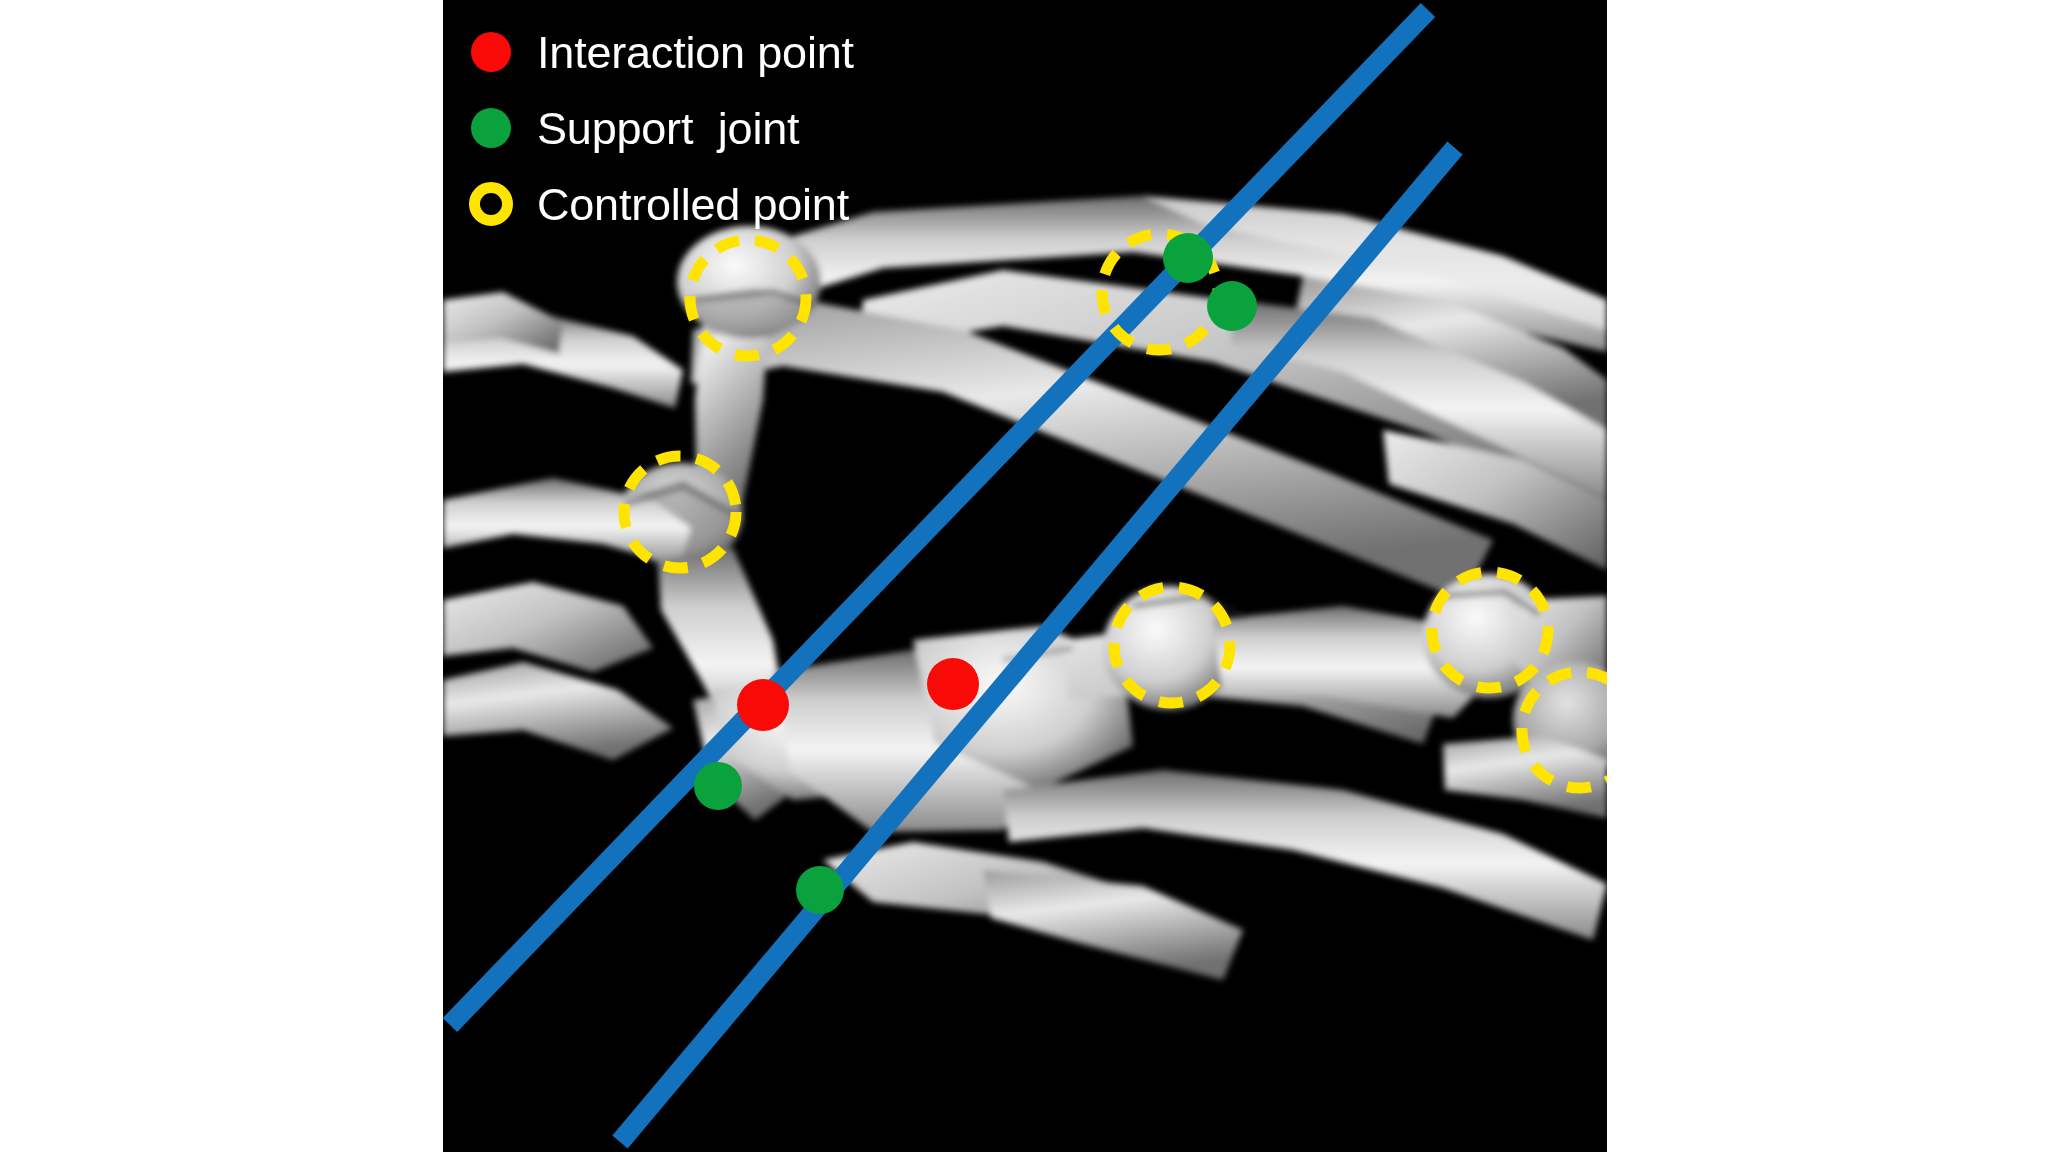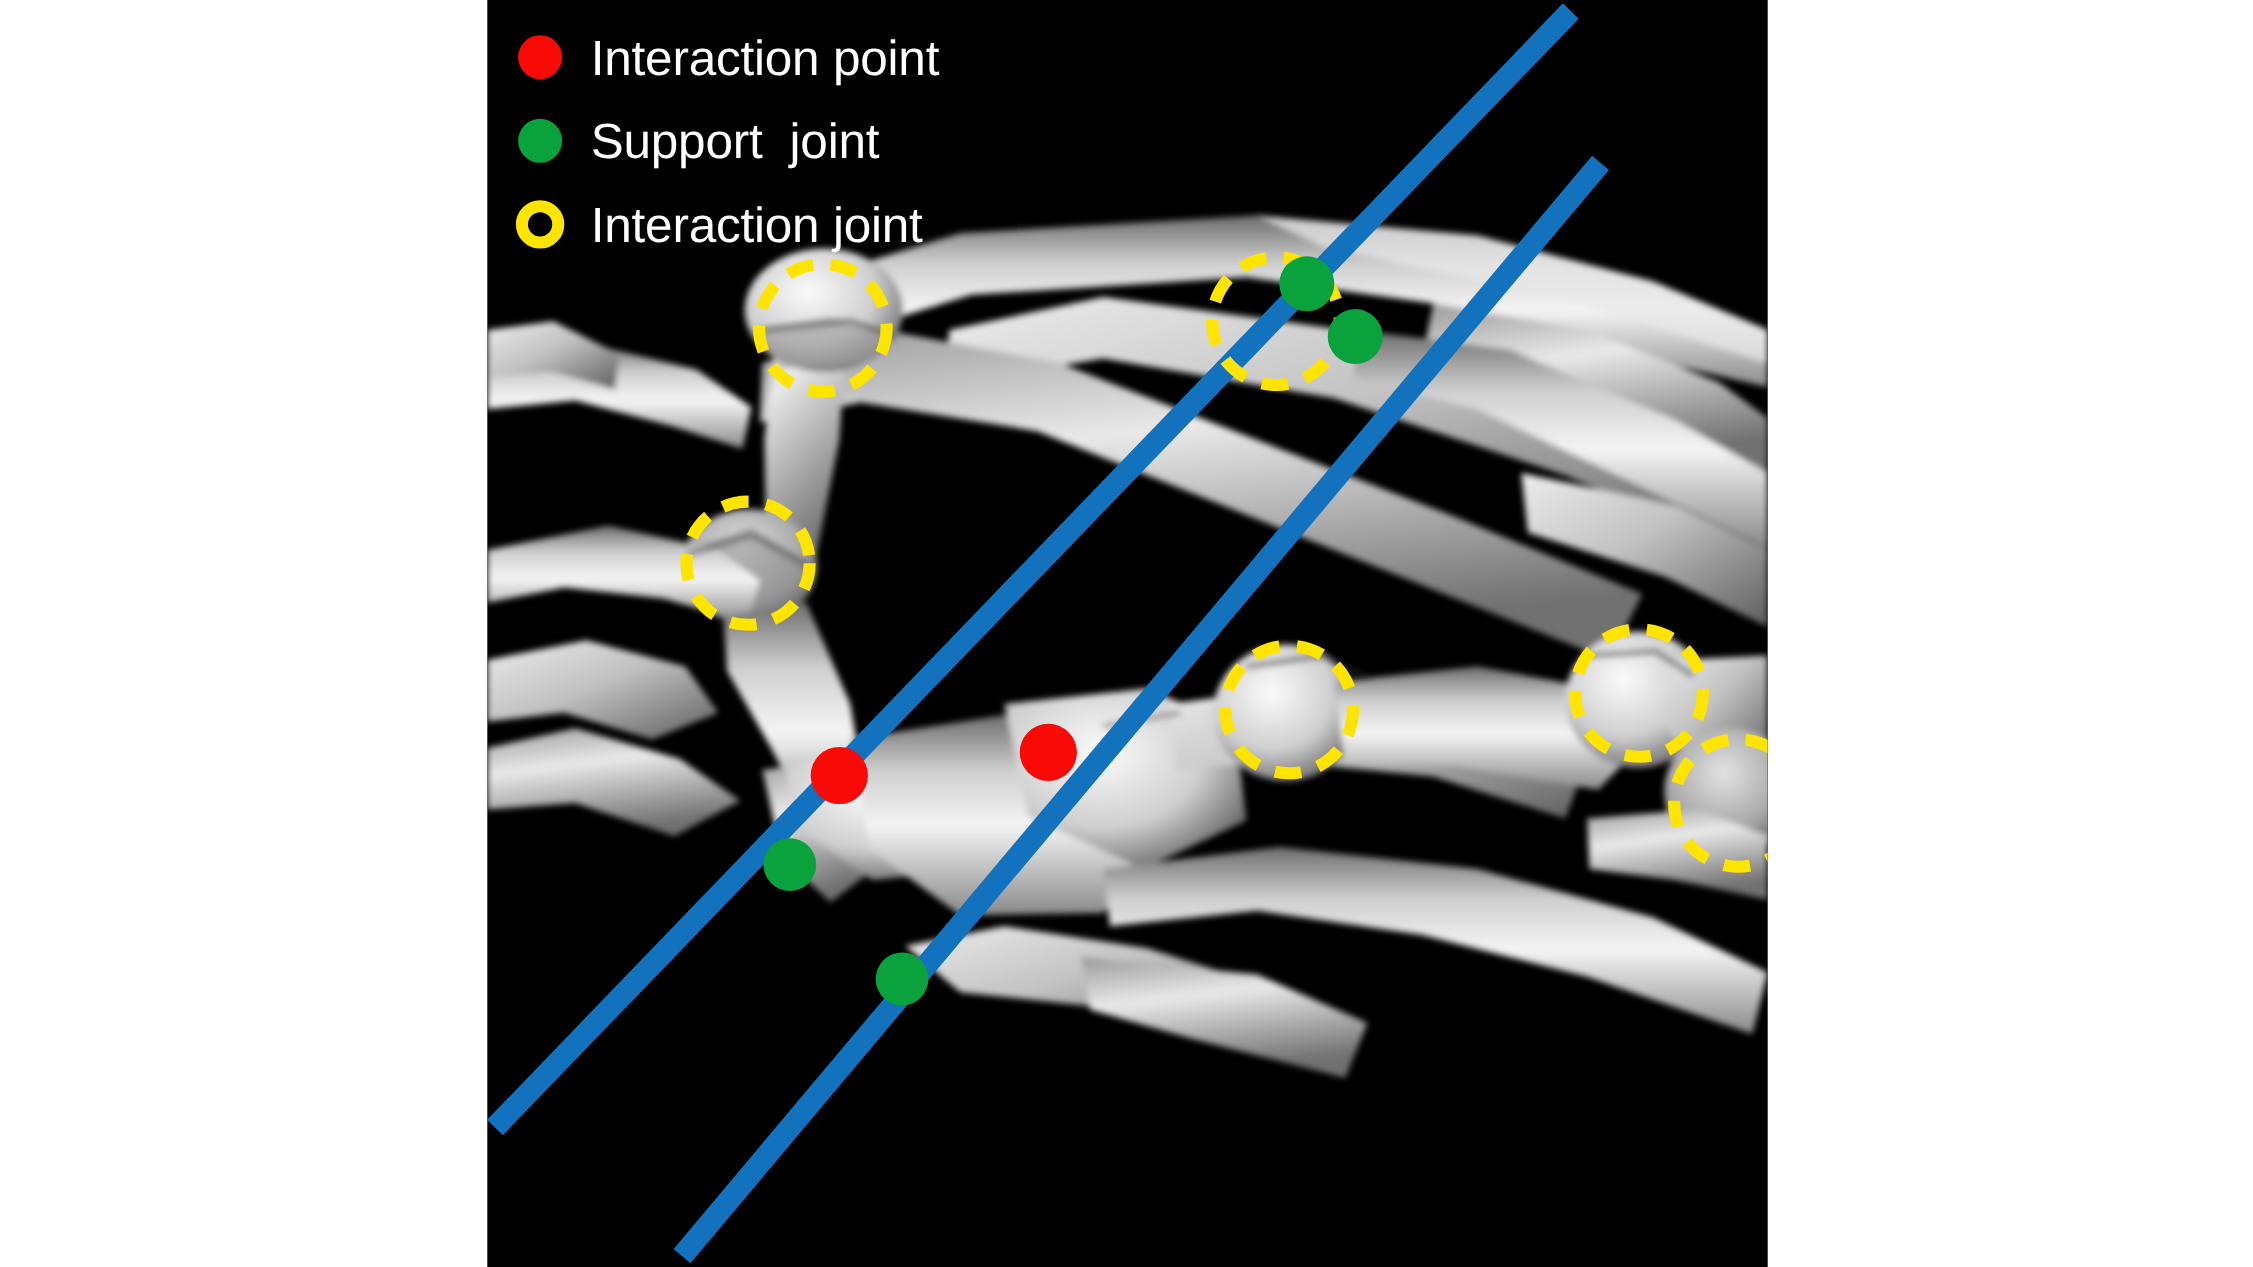--- a/index.html
+++ b/index.html
@@ -230,18 +230,18 @@
       <div class="legend-row">
         <span class="legend-marker">
           <span class="dot" style="background:#0aa23c;"></span>
         </span>
         <span class="legend-label">Support  joint</span>
       </div>
       <div class="legend-row">
         <span class="legend-marker">
           <span class="ring"></span>
         </span>
-        <span class="legend-label">Interaction joint</span>
+        <span class="legend-label">Controlled point</span>
       </div>
     </div>
 
   </div>
 </div>
 
 </body></html>

